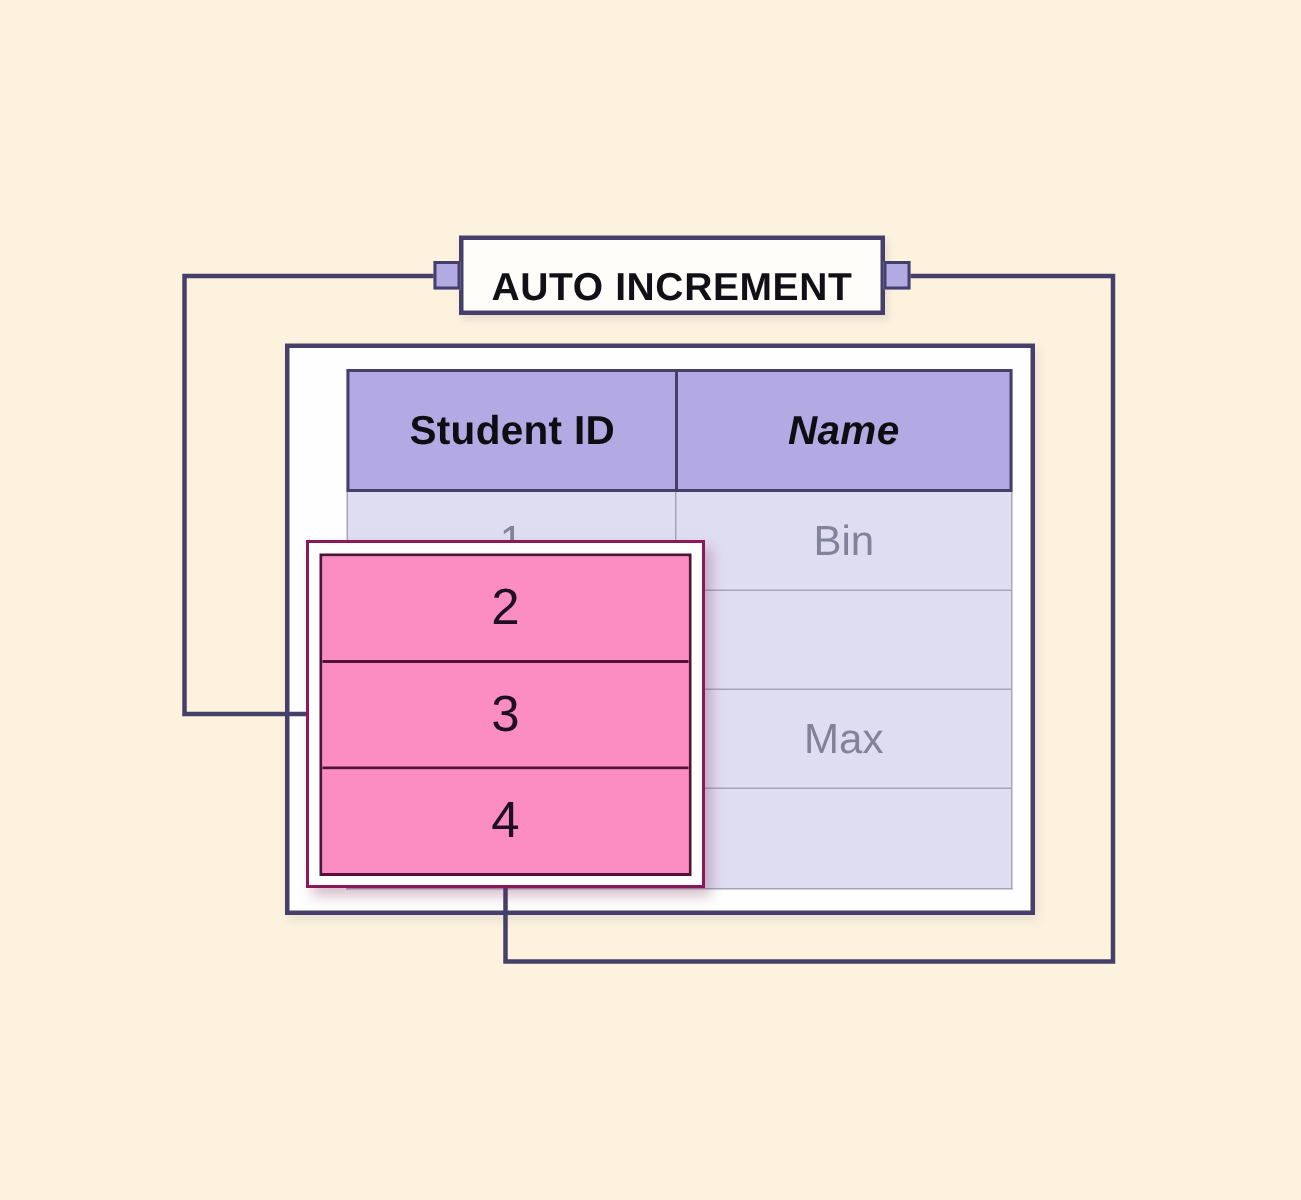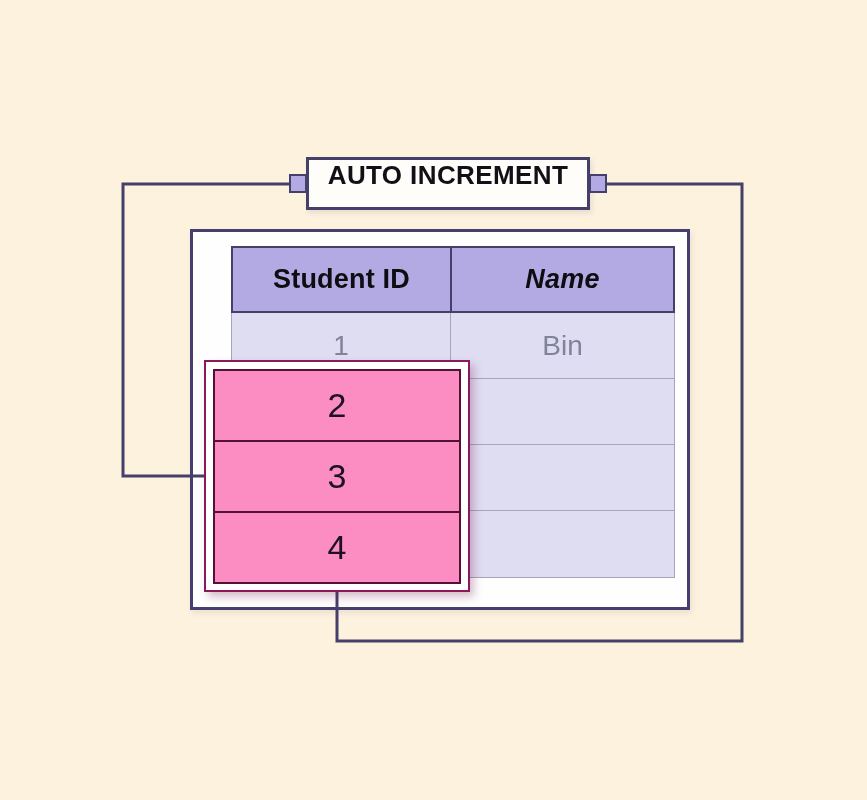--- a/index.html
+++ b/index.html
@@ -26,21 +26,21 @@
     z-index: 2;
     box-shadow: 2px 3px 6px rgba(70,64,106,0.10);
   }
 
   
   .table {
     position: absolute; left: 38px; top: 14px; width: 444px;
     z-index: 2;
   }
   .thead {
-    display: flex; height: 67px;
+    display: flex; height: 82px;
     background: #b4aae3;
     border: 2.5px solid #45406a;
   }
   .th {
     display: flex; align-items: center; justify-content: center;
     font-weight: bold; font-size: 27px; color: #0d0d12;
     letter-spacing: 0.2px;
   }
   .th-id { width: 219px; border-right: 2.5px solid #45406a; }
   .th-name { flex: 1; font-style: italic; }
@@ -60,21 +60,21 @@
     font-size: 28px; color: #82829b;
   }
   .td-id { width: 219px; border-right: 1.5px solid #a5a5b9; }
   .td-name { flex: 1; }
 
   
   .auto-box {
     position: absolute; left: 306px; top: 157px; width: 284px; height: 53px;
     background: #fffdfa;
     border: 3px solid #45406a;
-    display: flex; align-items: flex-start; justify-content: center;
+    display: flex; align-items: flex-end; justify-content: center;
     z-index: 4;
     box-shadow: 2px 3px 5px rgba(70,64,106,0.12);
   }
   .auto-box span {
     font-weight: bold; font-size: 26px; color: #111016; letter-spacing: 0.4px;
   }
   .conn-sq {
     position: absolute; top: 174px; width: 18px; height: 19px;
     background: #b4aae3;
     border: 2.5px solid #45406a;
@@ -125,20 +125,21 @@
       <div class="tbody">
         <div class="tr">
           <div class="td td-id">1</div>
           <div class="td td-name">Bin</div>
         </div>
         <div class="tr">
           <div class="td td-id"></div>
         </div>
         <div class="tr">
           <div class="td td-id"></div>
+          <div class="td td-name">Max</div>
         </div>
         <div class="tr">
           <div class="td td-id"></div>
         </div>
       </div>
     </div>
   </div>
 
   <div class="auto-box">
     <span>AUTO INCREMENT</span>

